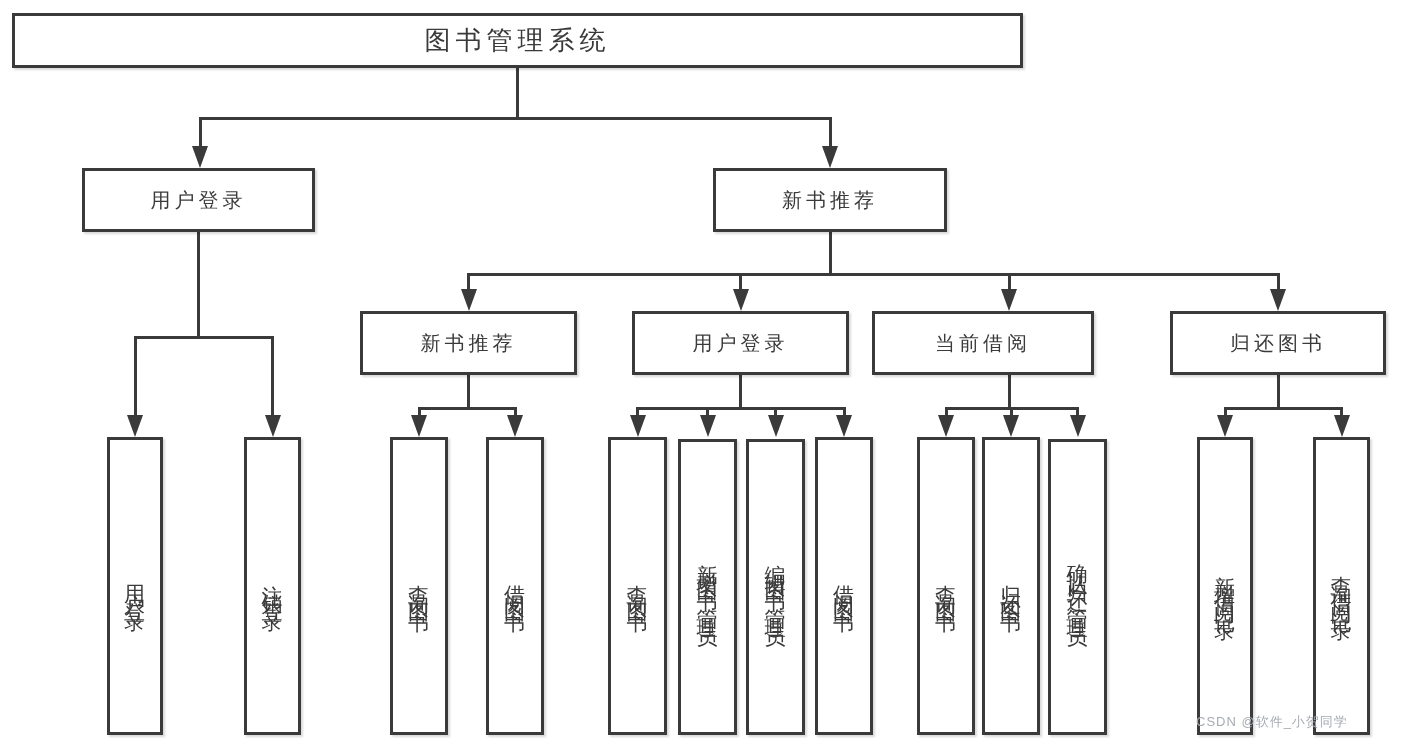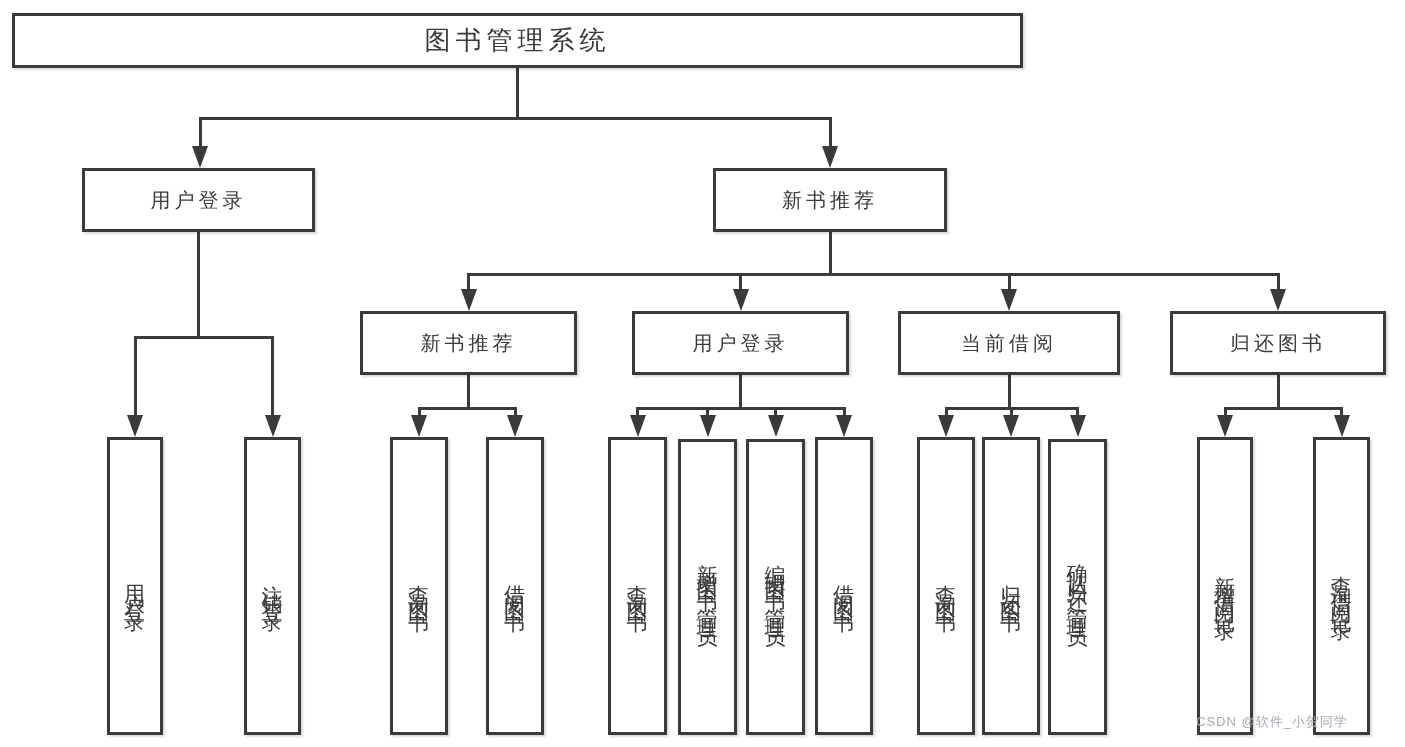--- a/index.html
+++ b/index.html
@@ -123,21 +123,21 @@
       </div>
       <div class="node horiz" style="left: 713px; top: 168px; width: 234px; height: 64px;">
         <span class="node-label">新书推荐</span>
       </div>
       <div class="node horiz" style="left: 360px; top: 311px; width: 217px; height: 64px;">
         <span class="node-label">新书推荐</span>
       </div>
       <div class="node horiz" style="left: 632px; top: 311px; width: 217px; height: 64px;">
         <span class="node-label">用户登录</span>
       </div>
-      <div class="node horiz" style="left: 898px; top: 311px; width: 222px; height: 64px;">
+      <div class="node horiz" style="left: 872px; top: 311px; width: 222px; height: 64px;">
         <span class="node-label">当前借阅</span>
       </div>
       <div class="node horiz" style="left: 1170px; top: 311px; width: 216px; height: 64px;">
         <span class="node-label">归还图书</span>
       </div>
       <div class="node vert" style="left: 107px; top: 437px; width: 56px; height: 298px;">
         <span class="node-label">用户登录</span>
       </div>
       <div class="node vert" style="left: 244px; top: 437px; width: 57px; height: 298px;">
         <span class="node-label">注销登录</span>

